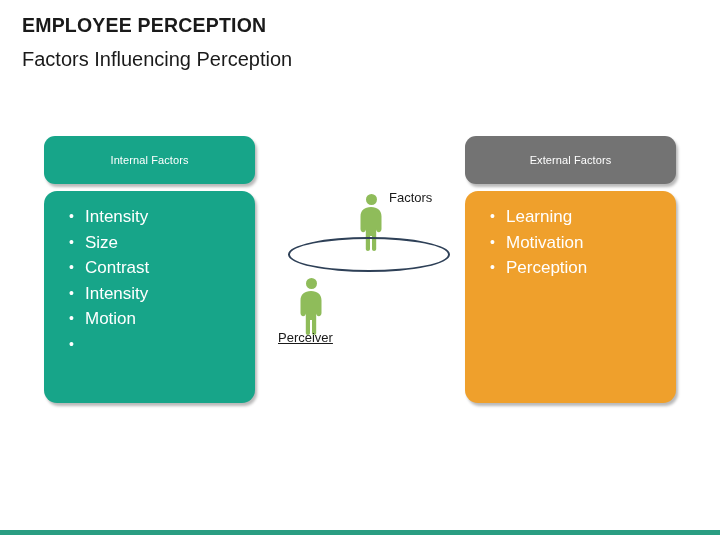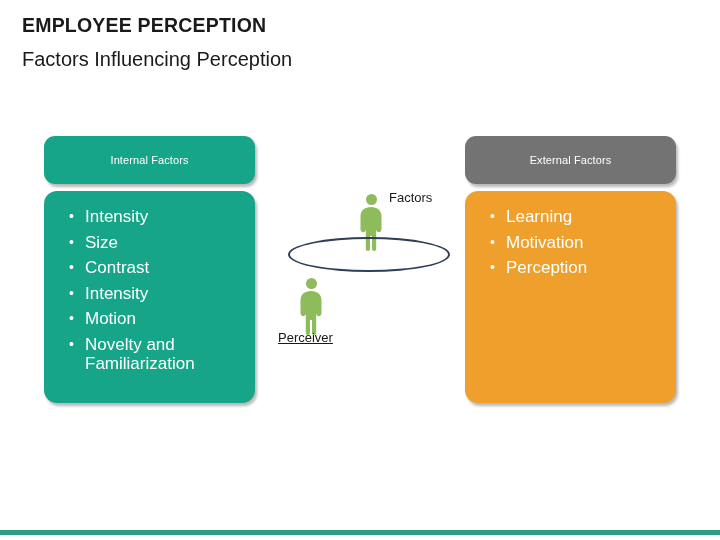--- a/index.html
+++ b/index.html
@@ -185,21 +185,20 @@
         <span class="bullet-text">Intensity</span>
       </div>
 
       <div class="bullet-row">
         <span class="bullet-dot">•</span>
         <span class="bullet-text">Motion</span>
       </div>
 
       <div class="bullet-row">
         <span class="bullet-dot">•</span>
-        <span class="bullet-text">Novelty and Familiarization</span>
       </div>
 
     </div>
   </div>
 </div>
 
 <div class="panel">
 
   <div class="panel-header" id="external-header" style="left:465px; top:136px; width:211px; height:48px;">
     <span class="panel-header-label">External Factors</span>

